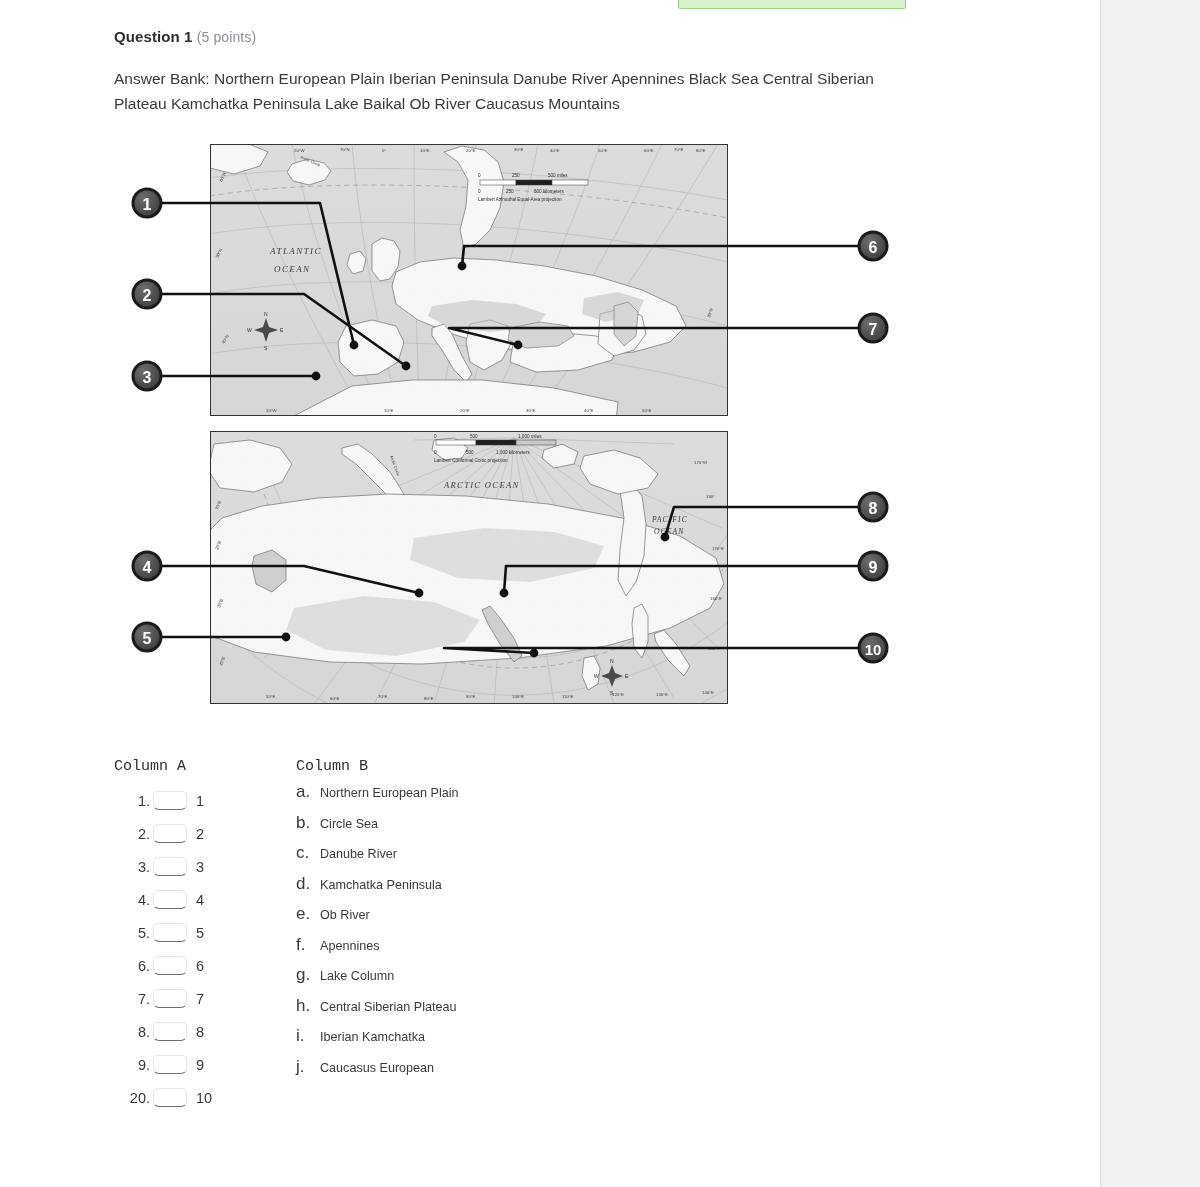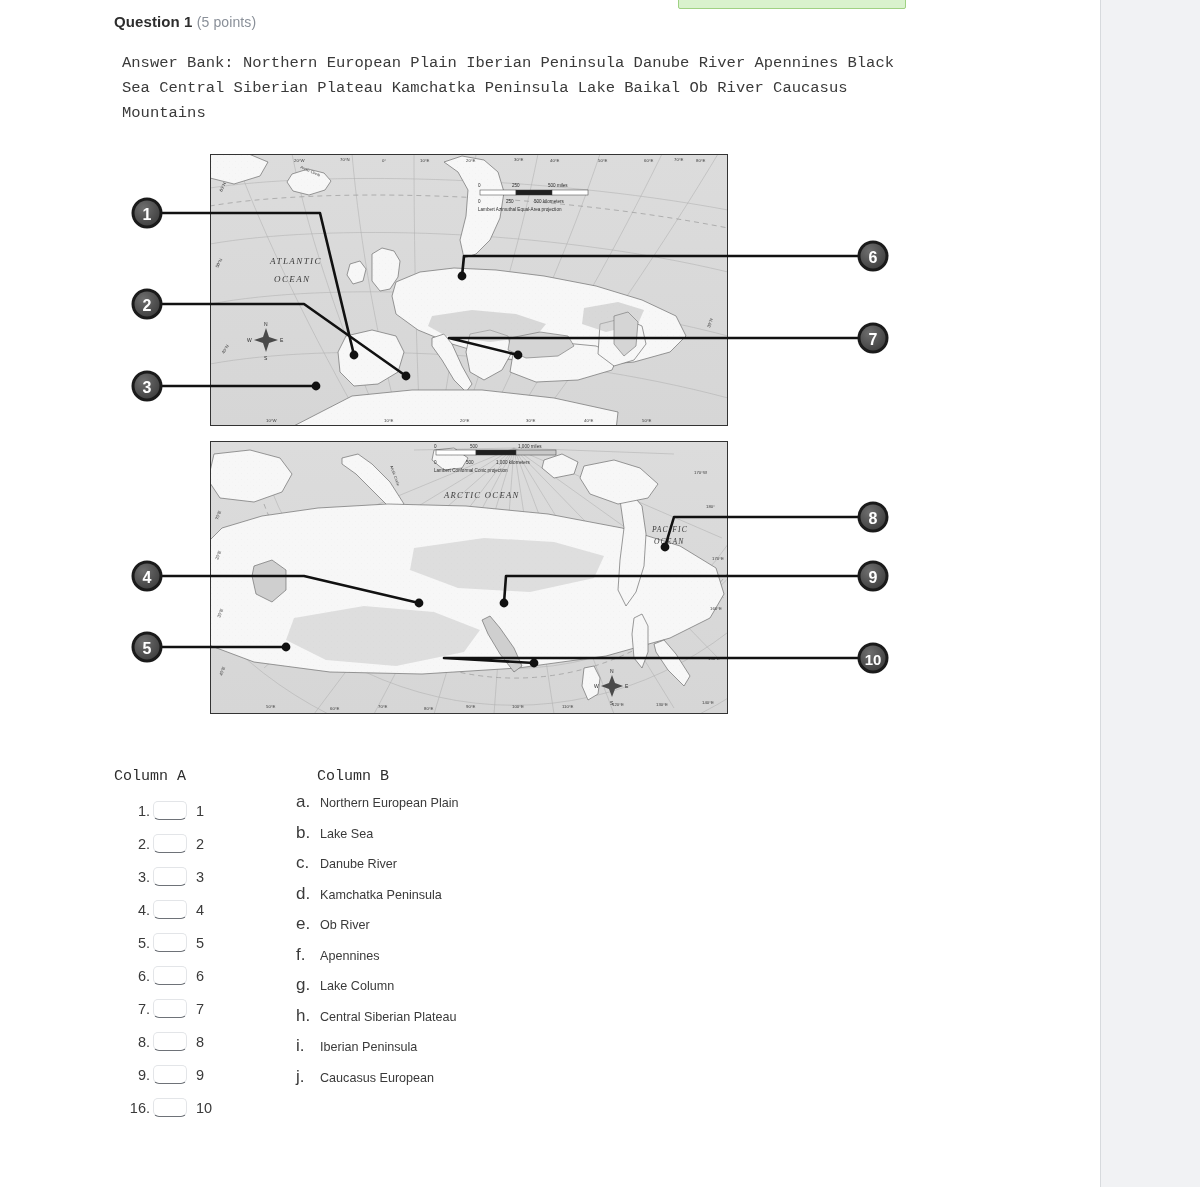--- a/index.html
+++ b/index.html
@@ -21,38 +21,38 @@
 
   
   #green-banner {
     position:absolute; left:678px; top:-10px; width:228px; height:19px;
     background:#d9f2cd; border:1px solid #9fd183; border-radius:2px;
   }
 
   
   #content {
     position:absolute; left:0; top:0; width:1100px; height:1187px;
-    padding:1px 0 0 114px;
+    padding:16px 0 0 114px;
   }
 
   .q-title { margin:0; padding-top:12px; font-size:15px; font-weight:bold; color:#2d2d2d; letter-spacing:.1px; }
   .q-title .pts { font-weight:normal; color:#8a9099; font-size:14px; }
 
   .q-body { margin:17px 0 0 0; font-size:15.5px; line-height:1.62; color:#3a3a3a; max-width:800px; }
-  .q-bank { margin:21px 0 0 8px; font-size:15.5px; line-height:1.62; color:#3a3a3a; max-width:800px;font-family:Liberation Mono, monospace; }
+  .q-bank { margin:21px 0 0 0; font-size:15.5px; line-height:1.62; color:#3a3a3a; max-width:800px; }
 
   
   #figure { position:relative; margin-top:22px; width:790px; height:572px; }
   #figure svg { position:absolute; left:0; top:0; }
 
   
   #match { position:relative; margin-top:48px; width:760px; }
   .col-head { font-size:15px; color:#2d2d2d; font-weight:normal;font-family:Liberation Mono, monospace; }
   #colA-head { position:absolute; left:0px; top:0px; }
-  #colB-head { position:absolute; left:182px; top:0px;margin-left:21px; }
+  #colB-head { position:absolute; left:182px; top:0px; }
 
   #colA { position:absolute; left:0px; top:26px; width:170px; }
   .a-row { display:flex; align-items:center; height:33px; }
   .a-num { width:36px; text-align:right; font-size:14.5px; color:#3a3a3a; }
   .a-sel {
     width:34px; height:19px; margin:0 9px 0 3px;
     border:1px solid #e3e5e8;
     border-bottom:1.6px solid #6e7278;
     border-radius:5px 5px 6px 6px;
     background:#fff;
@@ -443,34 +443,34 @@
           <span class="a-num">8.</span>
           <span class="a-sel"></span>
           <span class="a-tail">8</span>
         </div>
       <div class="a-row">
           <span class="a-num">9.</span>
           <span class="a-sel"></span>
           <span class="a-tail">9</span>
         </div>
       <div class="a-row">
-          <span class="a-num">16.</span>
+          <span class="a-num">20.</span>
           <span class="a-sel"></span>
           <span class="a-tail">10</span>
         </div>
     </div>
 
     <div id="colB">
       <div class="b-row">
           <span class="b-letter">a.</span>
           <span class="b-text">Northern European Plain</span>
         </div>
       <div class="b-row">
           <span class="b-letter">b.</span>
-          <span class="b-text">Lake Sea</span>
+          <span class="b-text">Circle Sea</span>
         </div>
       <div class="b-row">
           <span class="b-letter">c.</span>
           <span class="b-text">Danube River</span>
         </div>
       <div class="b-row">
           <span class="b-letter">d.</span>
           <span class="b-text">Kamchatka Peninsula</span>
         </div>
       <div class="b-row">
@@ -484,21 +484,21 @@
       <div class="b-row">
           <span class="b-letter">g.</span>
           <span class="b-text">Lake Column</span>
         </div>
       <div class="b-row">
           <span class="b-letter">h.</span>
           <span class="b-text">Central Siberian Plateau</span>
         </div>
       <div class="b-row">
           <span class="b-letter">i.</span>
-          <span class="b-text">Iberian Peninsula</span>
+          <span class="b-text">Iberian Kamchatka</span>
         </div>
       <div class="b-row">
           <span class="b-letter">j.</span>
           <span class="b-text">Caucasus European</span>
         </div>
     </div>
   </div>
 
 </div>
 

